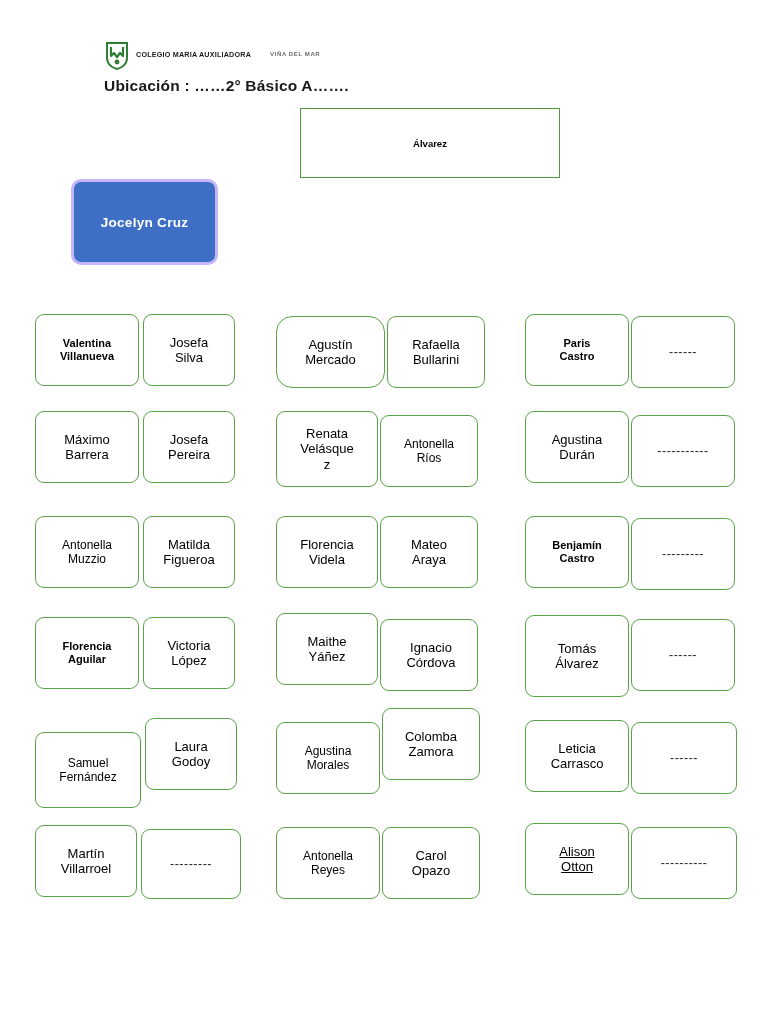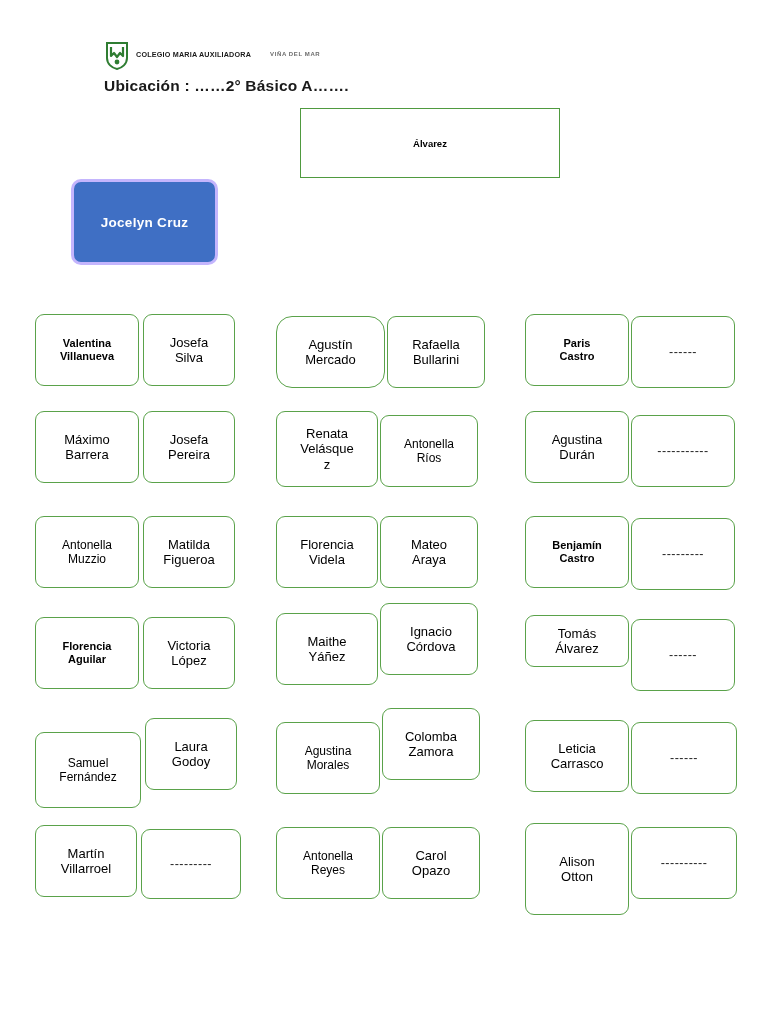--- a/index.html
+++ b/index.html
@@ -248,26 +248,26 @@
           <span class="nm">Florencia<br>Aguilar</span>
         </div>
         <div class="seat s13" style="width: 92px; height: 72px; margin-top: 14px; margin-left: 4px;">
           <span class="nm">Victoria<br>López</span>
         </div>
       </div>
       <div class="pair col2">
         <div class="seat s13" style="width: 102px; height: 72px; margin-top: 10px;">
           <span class="nm">Maithe<br>Yáñez</span>
         </div>
-        <div class="seat s13" style="width: 98px; height: 72px; margin-left: 2px; padding-left: 8px;">
+        <div class="seat s13" style="width: 98px; height: 72px; margin-top: 16px; margin-left: 2px; padding-left: 8px;">
           <span class="nm">Ignacio<br>Córdova</span>
         </div>
       </div>
       <div class="pair col3">
-        <div class="seat s13" style="width: 104px; height: 52px; margin-top: 12px; align-items: center;">
+        <div class="seat s13" style="width: 104px; height: 82px; margin-top: 12px; align-items: center;">
           <span class="nm">Tomás<br>Álvarez</span>
         </div>
         <div class="seat empty" style="width: 104px; height: 72px; margin-top: 16px; margin-left: 2px;">
           <span class="nm">------</span>
         </div>
       </div>
     </div>
     <div class="row">
       <div class="pair col1">
         <div class="seat s12" style="width: 106px; height: 76px; margin-top: 28px;">
@@ -305,21 +305,21 @@
       </div>
       <div class="pair col2">
         <div class="seat s12" style="width: 104px; height: 72px; margin-top: 22px;">
           <span class="nm">Antonella<br>Reyes</span>
         </div>
         <div class="seat s13" style="width: 98px; height: 72px; margin-top: 22px; margin-left: 2px;">
           <span class="nm">Carol<br>Opazo</span>
         </div>
       </div>
       <div class="pair col3">
-        <div class="seat s13" style="width: 104px; height: 92px; margin-top: 18px;">
+        <div class="seat s13" style="width: 104px; height: 72px; margin-top: 18px; text-decoration: underline;">
           <span class="nm">Alison<br>Otton</span>
         </div>
         <div class="seat empty" style="width: 106px; height: 72px; margin-top: 22px; margin-left: 2px;">
           <span class="nm">----------</span>
         </div>
       </div>
     </div>
   </div>
 
 </body></html>

